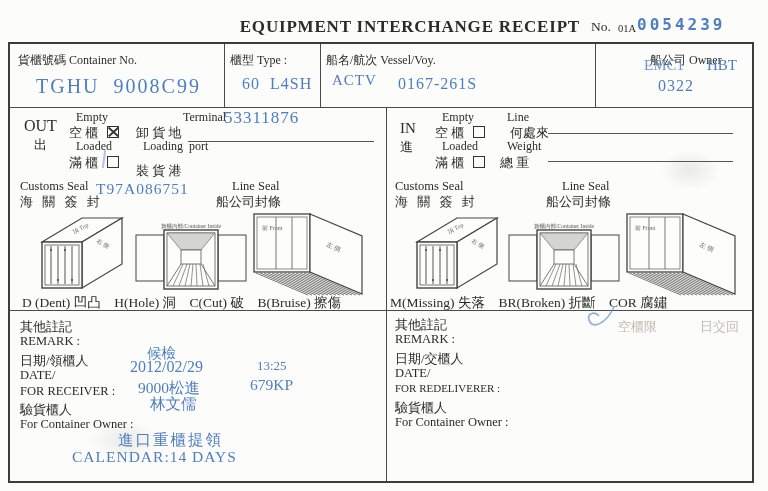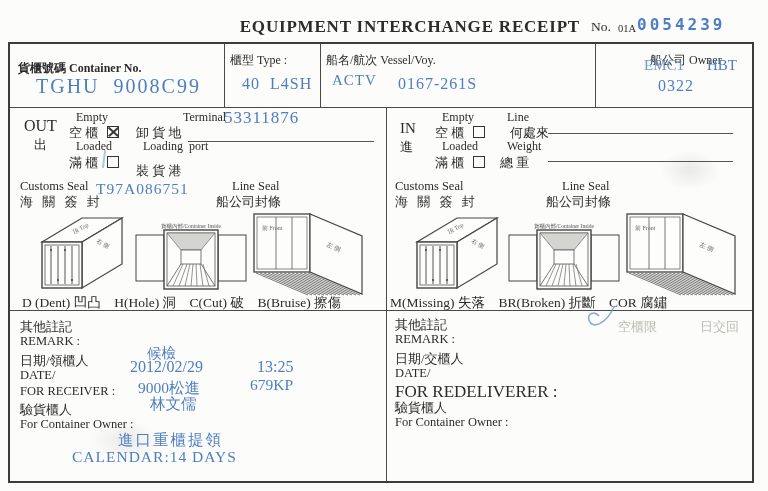--- a/index.html
+++ b/index.html
@@ -42,25 +42,25 @@
 
   <div class="table">
 
     <div class="vline" style="left:214px;top:0;width:1px;height:63px;"></div>
     <div class="vline" style="left:310px;top:0;width:1px;height:63px;"></div>
     <div class="vline" style="left:585px;top:0;width:1px;height:63px;"></div>
     <div class="hline" style="left:0;top:63px;width:742px;height:1px;"></div>
     <div class="vline" style="left:376px;top:63px;width:1px;height:374px;"></div>
     <div class="hline" style="left:0;top:266px;width:742px;height:1px;"></div>
 
-    <span class="abs lbl" style="left:8px;top:16px;font-weight:bold;">貨櫃號碼 Container No.</span>
+    <span class="abs lbl" style="left:8px;top:8px;">貨櫃號碼 Container No.</span>
     <span class="abs stamp" style="left:26px;top:31px;font-size:20px;letter-spacing:2px;">TGHU  9008C99</span>
 
     <span class="abs lbl" style="left:220px;top:8px;">櫃型 Type :</span>
-    <span class="abs stamp" style="left:232px;top:31px;font-size:16px;letter-spacing:1px;">40  L4SH</span>
+    <span class="abs stamp" style="left:232px;top:31px;font-size:16px;letter-spacing:1px;">60  L4SH</span>
 
     <span class="abs lbl" style="left:316px;top:8px;">船名/航次 Vessel/Voy.</span>
     <span class="abs stamp" style="left:322px;top:28px;font-size:15px;letter-spacing:1px;">ACTV</span>
     <span class="abs stamp" style="left:388px;top:31px;font-size:16px;letter-spacing:1px;">0167-261S</span>
 
     <span class="abs lbl" style="left:640px;top:8px;">船公司 Owner</span>
     <span class="abs stamp" style="left:634px;top:13px;font-size:15px;opacity:.8;">EMC1</span>
     <span class="abs stamp" style="left:697px;top:13px;font-size:15px;">HBT</span>
     <span class="abs stamp" style="left:648px;top:33px;font-size:16px;letter-spacing:1px;">0322</span>
 
@@ -180,32 +180,32 @@
     <span class="abs zh" style="left:10px;top:274px;">其他註記</span>
     <span class="abs lbl" style="left:10px;top:290px;font-size:12.5px;">REMARK :</span>
     <span class="abs zh" style="left:10px;top:308px;">日期/領櫃人</span>
     <span class="abs lbl" style="left:10px;top:324px;font-size:12.5px;">DATE/</span>
     <span class="abs lbl" style="left:10px;top:340px;font-size:12.5px;">FOR RECEIVER :</span>
     <span class="abs zh" style="left:10px;top:357px;">驗貨櫃人</span>
     <span class="abs lbl" style="left:10px;top:373px;font-size:12.5px;">For Container Owner :</span>
 
     <span class="abs stamp" style="left:137px;top:300px;font-size:14.5px;transform:rotate(-2deg);">候檢</span>
     <span class="abs stamp" style="left:120px;top:314px;font-size:16px;">2012/02/29</span>
-    <span class="abs stamp" style="left:247px;top:314px;font-size:16px;">13:25</span>
+    <span class="abs stamp" style="left:247px;top:314px;font-size:13px;">13:25</span>
     <span class="abs stamp" style="left:128px;top:334px;font-size:15.5px;">9000松進</span>
     <span class="abs stamp" style="left:240px;top:332px;font-size:15.5px;">679KP</span>
     <span class="abs stamp" style="left:140px;top:350px;font-size:15.5px;">林文儒</span>
     <span class="abs stamp" style="left:108px;top:386px;font-size:15.5px;letter-spacing:2px;">進口重櫃提領</span>
     <span class="abs stamp" style="left:62px;top:404px;font-size:15.5px;letter-spacing:1px;">CALENDAR:14 DAYS</span>
 
     <span class="abs zh" style="left:385px;top:272px;">其他註記</span>
     <span class="abs lbl" style="left:385px;top:288px;font-size:12.5px;">REMARK :</span>
     <span class="abs zh" style="left:385px;top:306px;">日期/交櫃人</span>
     <span class="abs lbl" style="left:385px;top:322px;font-size:12.5px;">DATE/</span>
-    <span class="abs lbl" style="left:385px;top:338px;font-size:17px;">FOR REDELIVERER :</span>
+    <span class="abs lbl" style="left:385px;top:338px;font-size:11px;">FOR REDELIVERER :</span>
     <span class="abs zh" style="left:385px;top:355px;">驗貨櫃人</span>
     <span class="abs lbl" style="left:385px;top:371px;font-size:12.5px;">For Container Owner :</span>
 
     <span class="abs faint" style="left:608px;top:274px;font-size:13px;">空櫃限</span>
     <span class="abs faint" style="left:690px;top:274px;font-size:13px;">日交回</span>
     <svg class="abs" style="left:574px;top:260px;" width="34" height="26" viewBox="0 0 34 26">
       <path d="M30,3 C22,20 8,26 5,16 C3,9 11,7 15,12" fill="none" stroke="#6b93cc" stroke-width="1.6" opacity=".75"></path>
     </svg>
 
   </div>

